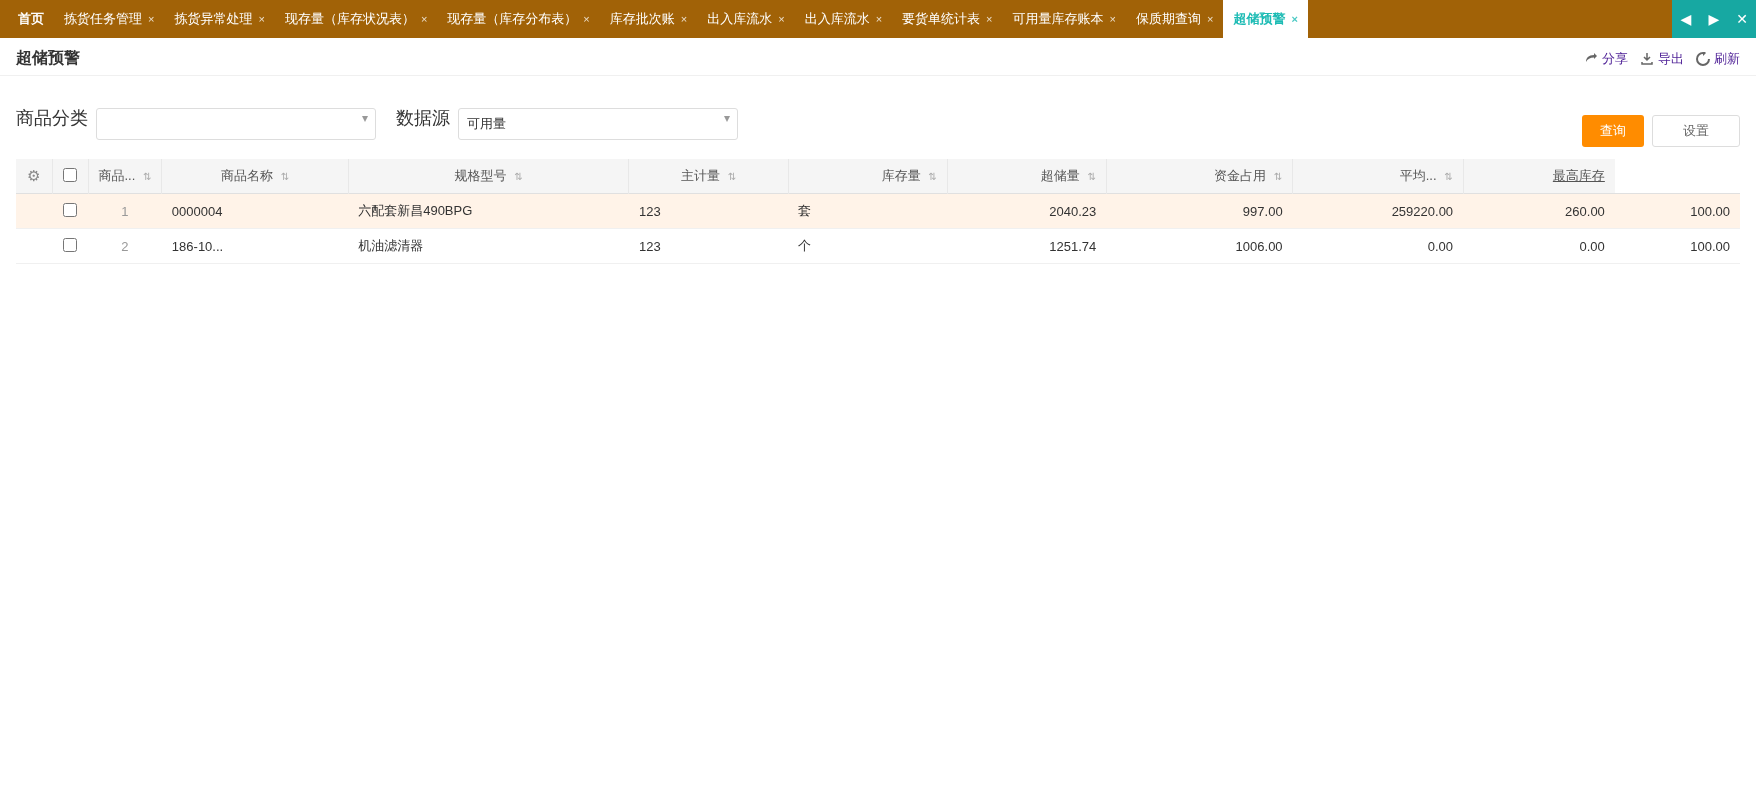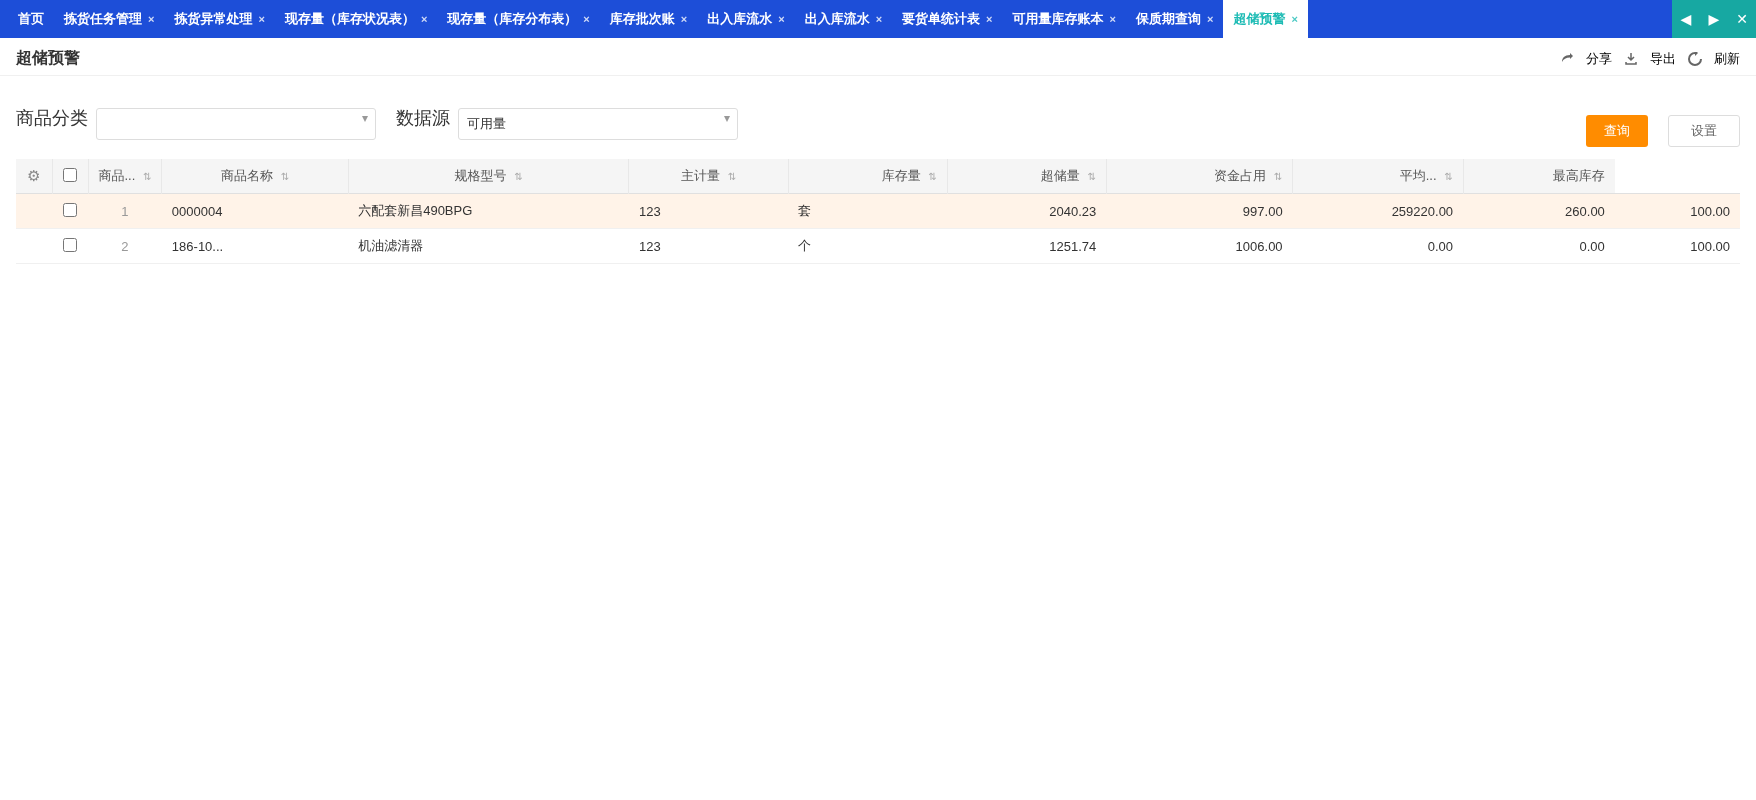--- a/index.html
+++ b/index.html
@@ -2,36 +2,35 @@
 <html><head>
   <meta charset="utf-8">
   <style>
     * { box-sizing: border-box; margin: 0; padding: 0; }
     body { font-family: "Microsoft YaHei", "PingFang SC", sans-serif; font-size: 13px; background: #fff; color: #333; overflow-x: hidden; }
 
     
     .top-nav {
       display: flex;
       align-items: center;
-      background: #1d4ed8;
+      background: #a16207;
       height: 38px;
       padding: 0 0 0 8px;
       overflow: hidden;
       white-space: nowrap;
     }
     .top-nav .nav-item {
       display: inline-flex;
       align-items: center;
       padding: 0 10px;
       height: 38px;
       color: #fff;
       font-size: 13px;
       cursor: pointer;
       flex-shrink: 0;
-      font-weight: bold;
     }
     .top-nav .nav-item.active { background: #fff; color: #1cbbb4; font-weight: bold; }
     .top-nav .nav-item .close-x {
       margin-left: 6px;
       font-size: 11px;
       opacity: 0.8;
     }
     .top-nav .nav-item.home { font-weight: bold; }
     .nav-arrows {
       display: flex;
@@ -66,22 +65,22 @@
       color: #333;
     }
     .header-actions {
       display: flex;
       align-items: center;
       gap: 12px;
     }
     .header-action-btn {
       display: flex;
       align-items: center;
-      gap: 12px;
-      color: #000000;
+      gap: 4px;
+      color: #4c1d95;
       cursor: pointer;
       font-size: 13px;
       background: none;
       border: none;
     }
 
     
     .filter-bar {
       display: flex;
       align-items: center;
@@ -121,38 +120,38 @@
       right: 8px;
       top: 50%;
       transform: translateY(-50%);
       color: #999;
       pointer-events: none;
       font-size: 12px;
     }
     .filter-actions {
       margin-left: auto;
       display: flex;
-      gap: 20px;
+      gap: 8px;
       margin-top: 27px;
     }
     .btn-query {
       background: #ff8c00;
       color: #fff;
       border: none;
       border-radius: 3px;
       padding: 6px 18px;
       cursor: pointer;
       font-size: 13px;
     }
     .btn-settings {
       background: #fff;
       color: #666;
       border: 1px solid #ddd;
       border-radius: 3px;
-      padding: 6px 22px;
+      padding: 6px 30px;
       cursor: pointer;
       font-size: 13px;
     }
 
     
     .table-container {
       padding: 0 16px;
     }
     table {
       width: 100%;
@@ -164,21 +163,21 @@
       border-bottom: 1px solid #e0e0e0;
     }
     thead th {
       padding: 8px 10px;
       text-align: center;
       color: #555;
       font-weight: normal;
       border-right: 1px solid #e8e8e8;
       white-space: nowrap;
     }
-    thead th:last-child { border-right: none; }
+    thead th:last-child { border-right: none; text-decoration: underline; }
     thead th .sort-icon {
       display: inline-block;
       margin-left: 4px;
       font-size: 10px;
       color: #aaa;
     }
     tbody tr {
       border-bottom: 1px solid #f0f0f0;
     }
     tbody tr.highlighted { background: #fff3e8; }

